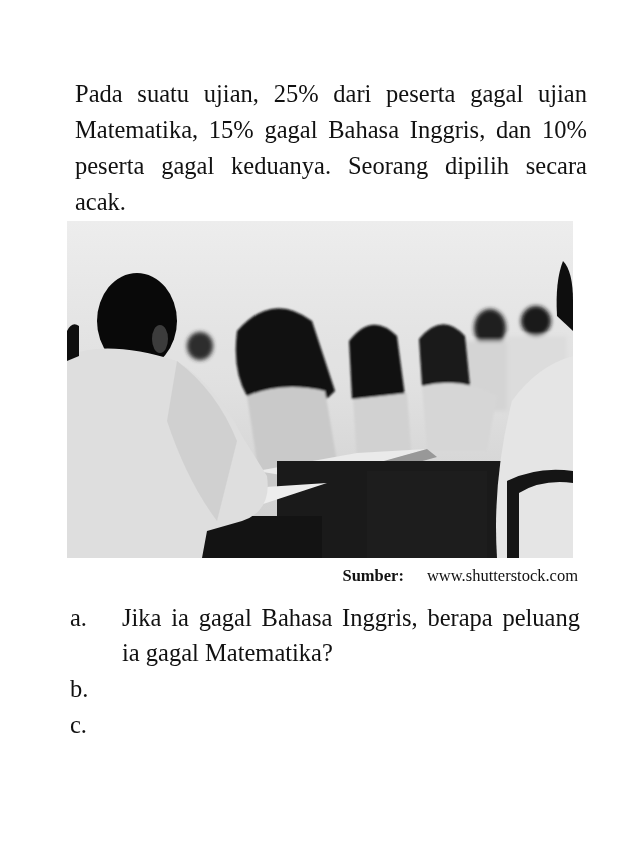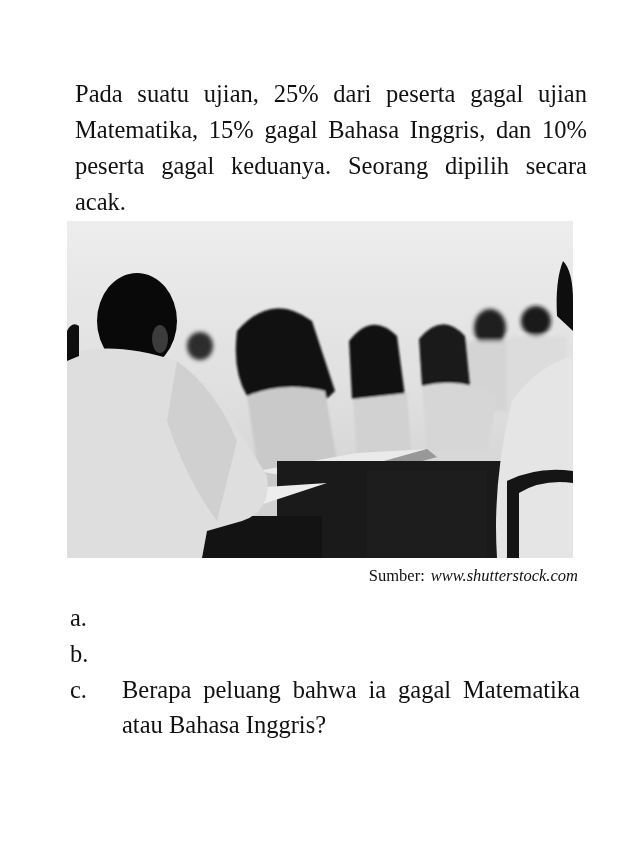--- a/index.html
+++ b/index.html
@@ -37,22 +37,22 @@
   }
   .photo svg { display: block; }
   .caption {
     position: absolute;
     right: 62px;
     top: 565px;
     font-size: 16.5px;
     line-height: 22px;
     white-space: nowrap;
   }
-  .caption .label { font-weight: normal; }
-  .caption .src { font-style: italic; margin-left: 6px; }
+  .caption .label { font-weight: bold; }
+  .caption .src { margin-left: 23px; }
   .questions {
     position: absolute;
     left: 70px;
     top: 600px;
     width: 510px;
     margin: 0;
     padding: 0;
     list-style: none;
   }
   .q {
@@ -141,21 +141,21 @@
   </svg>
 </div>
 
 <div class="caption">
   <span class="label">Sumber:</span><span class="src">www.shutterstock.com</span>
 </div>
 
 <ol class="questions">
   <li class="q">
     <span class="letter">a.</span>
+    <span class="text">Jika ia gagal Bahasa Inggris, berapa peluang ia gagal Matematika?</span>
   </li>
   <li class="q">
     <span class="letter">b.</span>
   </li>
   <li class="q">
     <span class="letter">c.</span>
-    <span class="text">Berapa peluang bahwa ia gagal Matematika atau Bahasa Inggris?</span>
   </li>
 </ol>
 
 </body></html>

